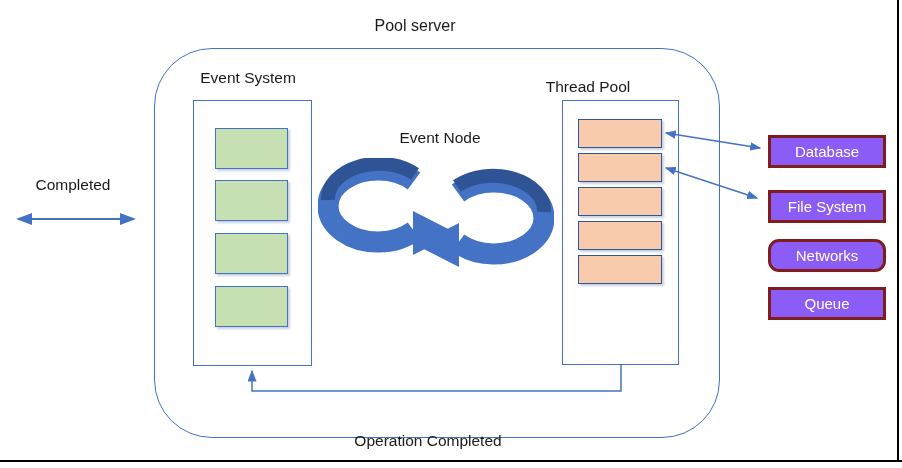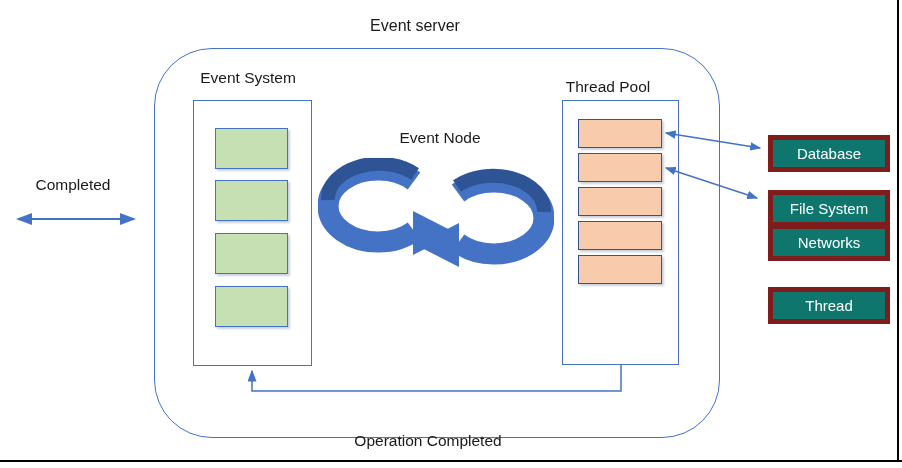--- a/index.html
+++ b/index.html
@@ -22,35 +22,35 @@
     background:#C6E0B4;border:1.4px solid #4472C4;
     box-shadow:1.5px 1.5px 2px rgba(100,120,160,0.35);
   }
   .t-item{
     position:absolute;left:15px;width:82px;height:27px;
     background:#F8CBAD;border:1.5px solid #2F5597;
     box-shadow:1.5px 1.5px 2px rgba(100,120,160,0.35);
   }
   .res-box{
     position:absolute;left:768px;width:112px;height:27px;
-    background:#0f766e;border:5px solid #7f1d1d;
+    background:#8b5cf6;border:3px solid #7f1d1d;
     color:#fff;font-size:15px;text-align:center;line-height:27px;
   }
   #overlay{position:absolute;left:0;top:0;width:902px;height:468px;pointer-events:none;}
   #loop-svg{position:absolute;left:318px;top:158px;}
   .frame{position:absolute;background:#000;}
   #frame-bottom{left:0;top:460px;width:902px;height:2px;}
   #frame-right{left:897px;top:0;width:2px;height:462px;}
 </style>
 </head>
 <body>
 
 <div id="canvas">
 
-  <div class="lbl" style="left:340px;top:17px;width:150px;font-size:16px;">Event server</div>
+  <div class="lbl" style="left:340px;top:17px;width:150px;font-size:16px;">Pool server</div>
 
   <div id="node-box"></div>
 
   <div class="lbl" style="left:28px;top:176px;width:90px;">Completed</div>
 
   <div class="lbl" style="left:188px;top:69px;width:120px;">Event System</div>
   <div id="eq-box" class="col-box">
     <div class="q-item" style="top:27px;"></div>
     <div class="q-item" style="top:79px;"></div>
     <div class="q-item" style="top:132px;"></div>
@@ -64,33 +64,33 @@
       <path d="M 97 16 A 51 35 0 0 0 10 42" fill="none" stroke="#2F5496" stroke-width="14"></path>
       <polygon points="95,53 138,75 95,97" fill="#4472C4"></polygon>
     </g>
     <g transform="translate(236,12) scale(-1,1)">
       <path d="M 96 23 A 50 36 0 1 0 96 73" fill="none" stroke="#4472C4" stroke-width="21"></path>
       <path d="M 97 16 A 51 35 0 0 0 10 42" fill="none" stroke="#2F5496" stroke-width="14"></path>
       <polygon points="95,53 138,75 95,97" fill="#4472C4"></polygon>
     </g>
   </svg>
 
-  <div class="lbl" style="left:548px;top:78px;width:120px;">Thread Pool</div>
+  <div class="lbl" style="left:528px;top:78px;width:120px;">Thread Pool</div>
   <div id="tp-box" class="col-box">
     <div class="t-item" style="top:18px;"></div>
     <div class="t-item" style="top:52px;"></div>
     <div class="t-item" style="top:86px;"></div>
     <div class="t-item" style="top:120px;"></div>
     <div class="t-item" style="top:154px;"></div>
   </div>
 
   <div class="res-box" style="top:135px;">Database</div>
   <div class="res-box" style="top:190px;">File System</div>
-  <div class="res-box" style="top:224px;">Networks</div>
-  <div class="res-box" style="top:287px;">Thread</div>
+  <div class="res-box" style="top:239px;border-radius:11px;">Networks</div>
+  <div class="res-box" style="top:287px;">Queue</div>
 
   <svg id="overlay">
     <defs>
       <marker id="arw" viewBox="0 0 8 6" markerWidth="8" markerHeight="6" refX="7" refY="3" orient="auto-start-reverse">
         <path d="M0,0 L8,3 L0,6 Z" fill="#4472C4"></path>
       </marker>
     </defs>
     <line x1="18" y1="219" x2="134" y2="219" stroke="#4472C4" stroke-width="2" marker-start="url(#arw)" marker-end="url(#arw)"></line>
     <line x1="666" y1="133" x2="760" y2="148" stroke="#4472C4" stroke-width="1.4" marker-start="url(#arw)" marker-end="url(#arw)"></line>
     <line x1="666" y1="168" x2="757" y2="198" stroke="#4472C4" stroke-width="1.4" marker-start="url(#arw)" marker-end="url(#arw)"></line>

